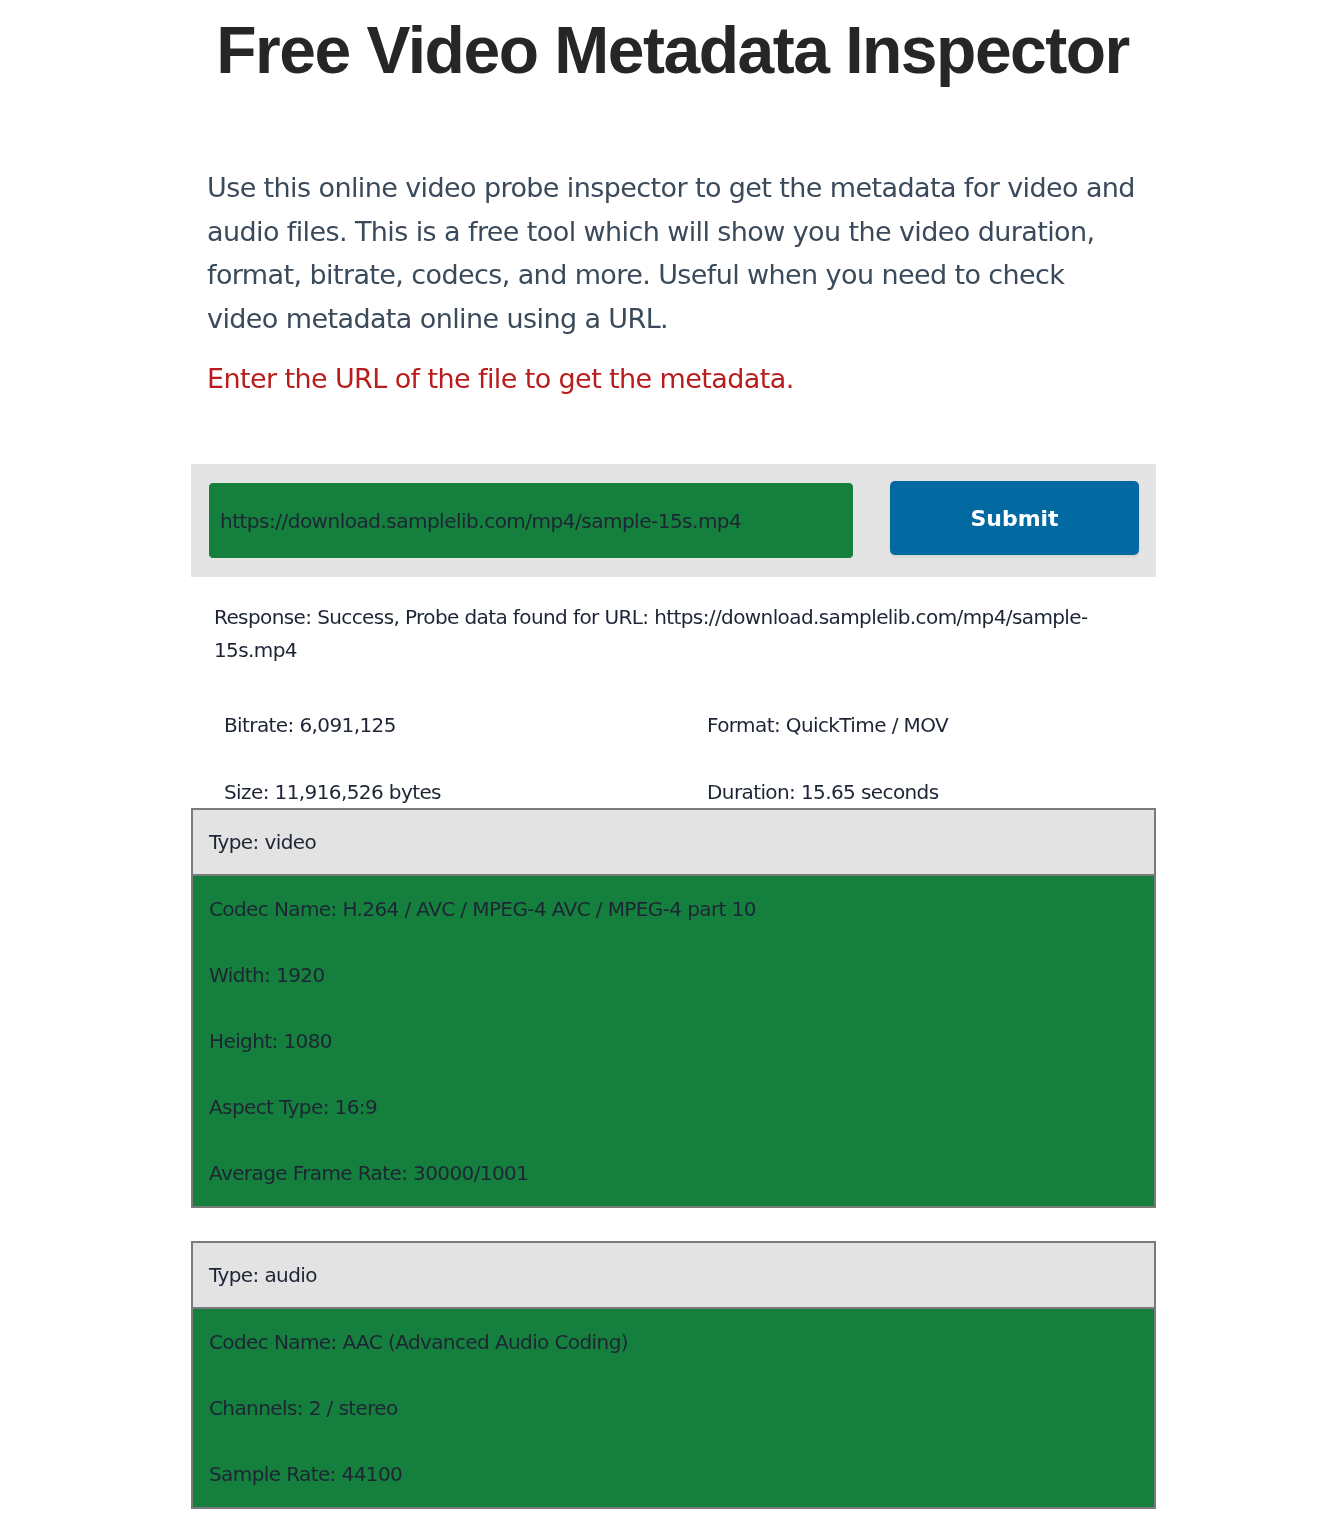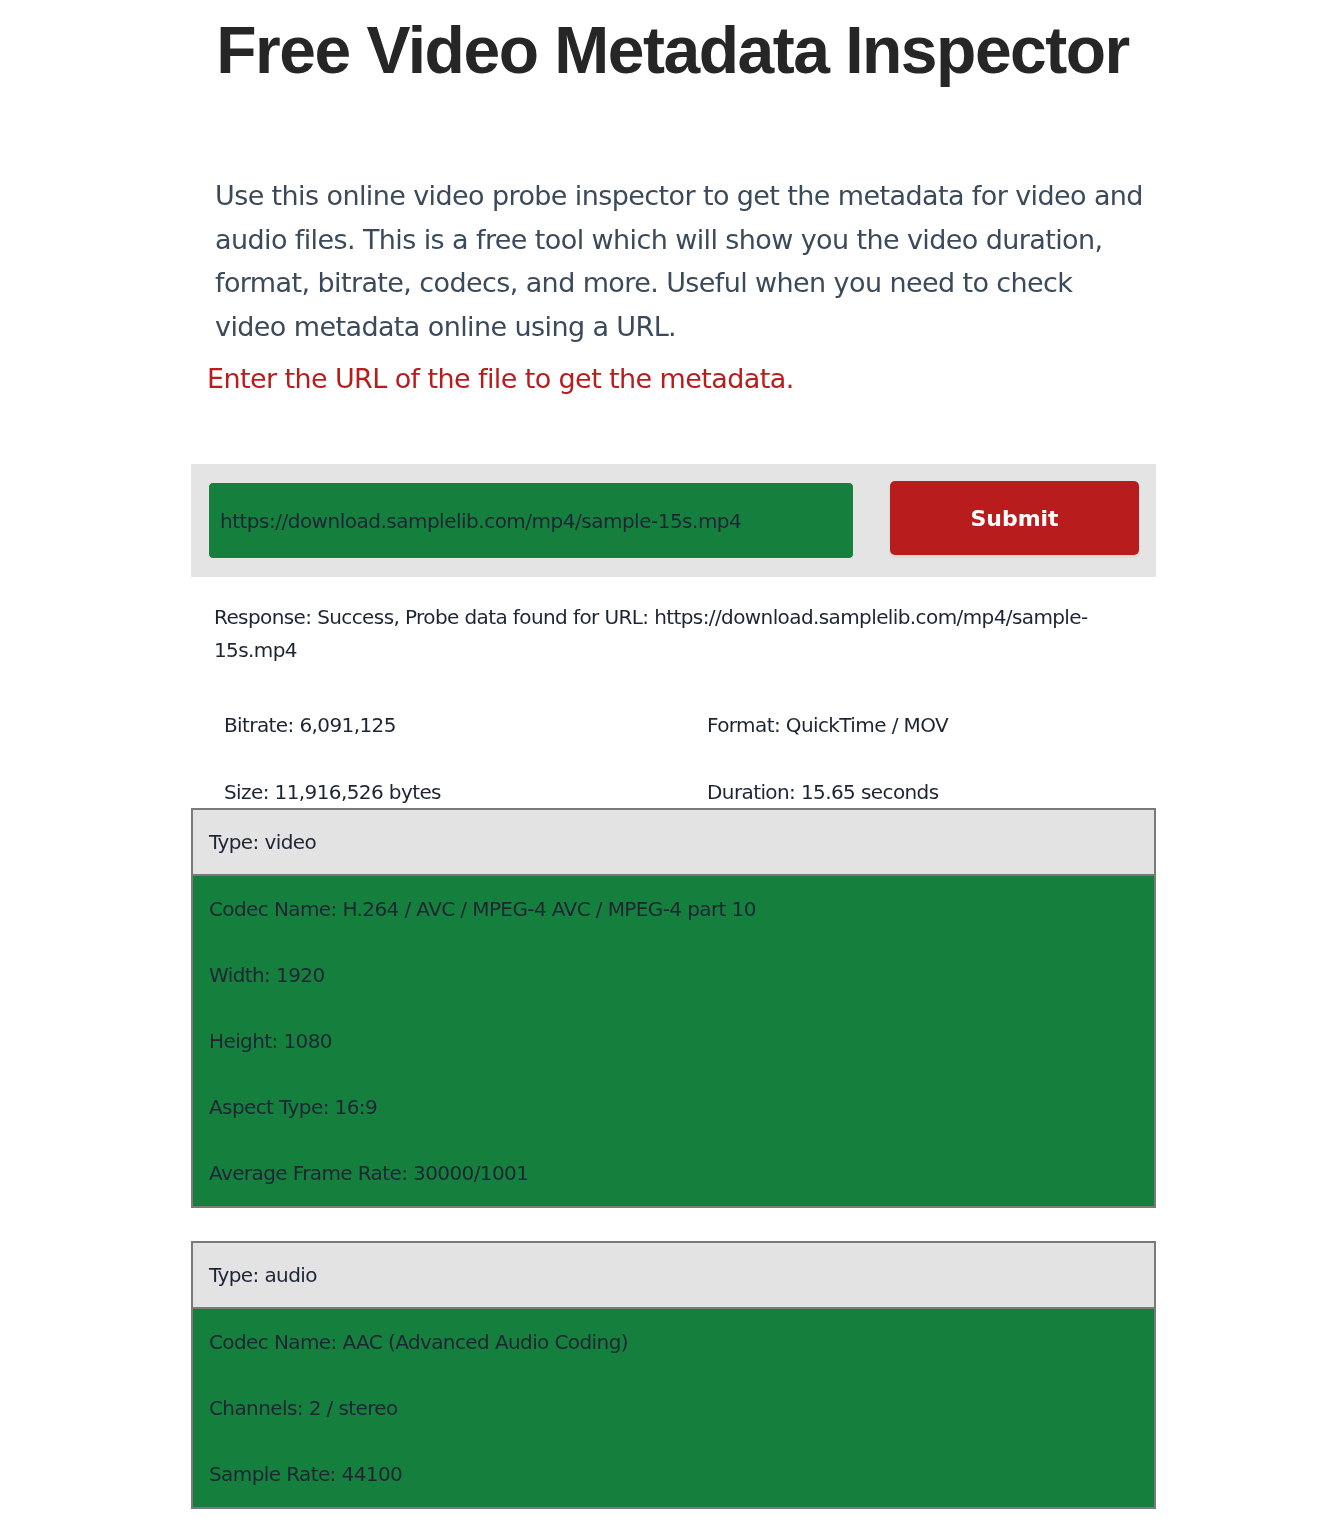--- a/index.html
+++ b/index.html
@@ -1,22 +1,22 @@
 <!DOCTYPE html>
 <html><head>
   <meta charset="utf-8">
   <style>
     html, body { margin: 0; padding: 0; background: #ffffff; }
     body { width: 1325px; height: 1536px; position: relative; overflow: hidden; font-family: "Liberation Sans", sans-serif; }
     .title { position: absolute; left: 0; top: 12px; width: 1345px; text-align: center; font-family: "Liberation Sans", sans-serif; font-size: 66px; font-weight: 700; color: #262626; letter-spacing: -1.5px; margin: 0; }
-    .intro { position: absolute; left: 207px; top: 166px; width: 930px; font-family: "DejaVu Sans", sans-serif; font-size: 27px; line-height: 43.5px; color: #3b4a5a; margin: 8px; letter-spacing: -0.6px; }
+    .intro { position: absolute; left: 207px; top: 166px; width: 930px; font-family: "DejaVu Sans", sans-serif; font-size: 27px; line-height: 43.5px; color: #3b4a5a; margin: 0; letter-spacing: -0.6px; }
     .instruction { position: absolute; left: 207px; top: 357px; width: 930px; font-family: "DejaVu Sans", sans-serif; font-size: 27px; line-height: 43px; color: #b91c1c; margin: 0; letter-spacing: -0.6px; }
     .form-bar { position: absolute; left: 191px; top: 464px; width: 965px; height: 113px; background: #e4e4e4; }
     .url-input { position: absolute; left: 17px; top: 18px; width: 646px; height: 77px; box-sizing: border-box; border: 1px solid #e8e8e8; border-radius: 5px; background: #15803d; padding: 0 11px; font-family: "DejaVu Sans", sans-serif; font-size: 20px; color: #1d2535; outline: none; letter-spacing: -0.5px; }
-    .submit-btn { position: absolute; left: 699px; top: 17px; width: 249px; height: 74px; border: none; border-radius: 5px; background: #b91c1c; color: #ffffff; font-family: "DejaVu Sans", sans-serif; font-weight: 700; font-size: 22px; cursor: pointer; box-shadow: 0 2px 3px rgba(0,0,0,0.08); }
+    .submit-btn { position: absolute; left: 699px; top: 17px; width: 249px; height: 74px; border: none; border-radius: 5px; background: #0369a1; color: #ffffff; font-family: "DejaVu Sans", sans-serif; font-weight: 700; font-size: 22px; cursor: pointer; box-shadow: 0 2px 3px rgba(0,0,0,0.08); }
     .response { position: absolute; left: 207px; top: 594px; width: 930px; font-family: "DejaVu Sans", sans-serif; font-size: 20px; line-height: 33px; color: #1d2535; margin: 7px; letter-spacing: -0.6px; }
     .summary-item { position: absolute; font-family: "DejaVu Sans", sans-serif; font-size: 20px; color: #1d2535; margin: 17px; letter-spacing: -0.6px; line-height: 30px; }
     .stream { position: absolute; left: 191px; width: 965px; box-sizing: border-box; border: 2px solid #7a7a7a; background: #15803d; }
     .stream-header { height: 66px; box-sizing: border-box; background: #e3e3e3; border-bottom: 2px solid #7a7a7a; padding-left: 16px; display: flex; align-items: center; font-family: "DejaVu Sans", sans-serif; font-size: 20px; color: #1d2535; letter-spacing: -0.6px; }
     .stream-body { padding: 0 16px; }
     .stream-row { height: 66px; display: flex; align-items: center; font-family: "DejaVu Sans", sans-serif; font-size: 20px; color: #1d2535; letter-spacing: -0.6px; }
   </style>
 </head>
 <body>
 

